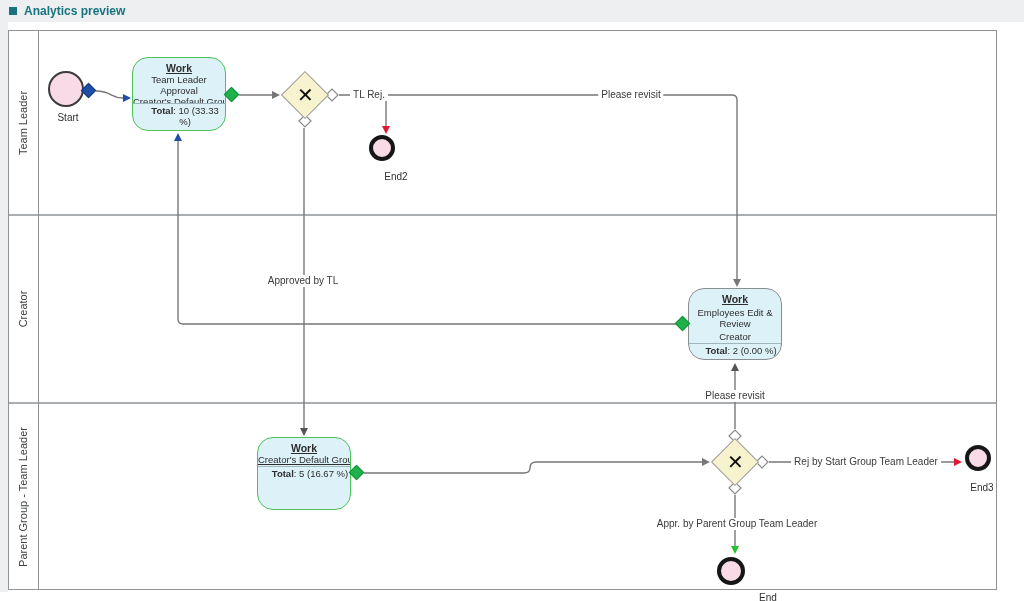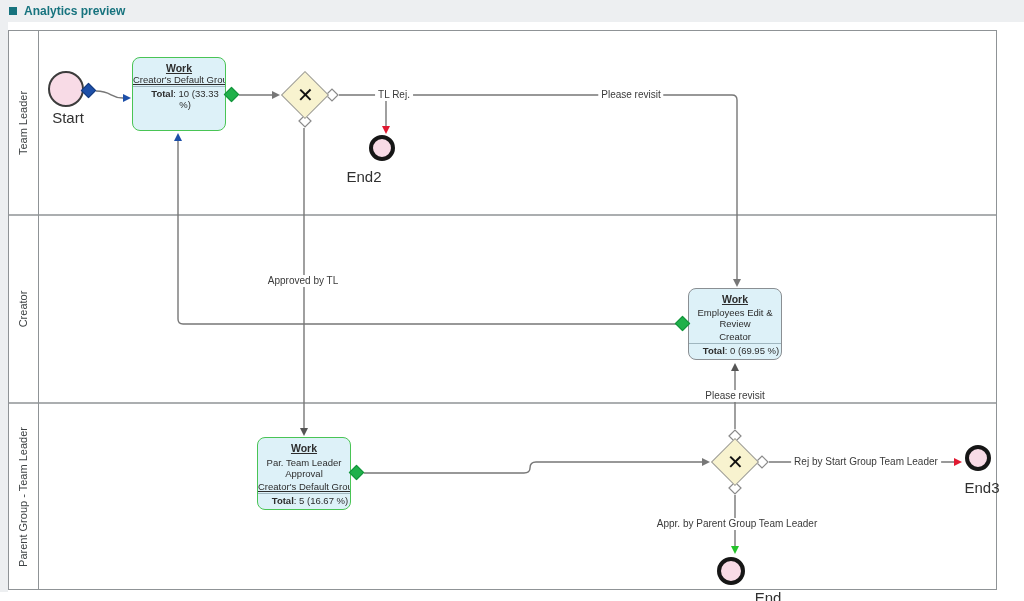--- a/index.html
+++ b/index.html
@@ -27,21 +27,21 @@
   .lane-sep{position:absolute;left:8px;width:989px;height:2px;background:var(--lane_border);opacity:.75;}
   .label-col-border{position:absolute;left:38px;top:30px;width:1px;height:560px;background:var(--lane_border);}
   .lane-label{position:absolute;left:8px;width:30px;display:flex;align-items:center;justify-content:center;}
   .lane-label span{transform:rotate(-90deg);white-space:nowrap;font-size:11px;color:var(--lane_label);}
 
   svg.edges{position:absolute;left:0;top:0;width:1024px;height:601px;pointer-events:none;}
   svg.edges path{stroke:var(--edge);stroke-width:1.4;fill:none;}
   svg.edges .wdiamond{fill:#fff;stroke:#8a8a8a;stroke-width:1.2;}
 
   .task{position:absolute;width:94px;background:var(--task-fill,#ddf1f8);background:var(--task_fill);
-    border-radius:8px;display:flex;flex-direction:column;align-items:center;text-align:center;
+    border-radius:16px;display:flex;flex-direction:column;align-items:center;text-align:center;
     color:var(--text);font-size:9.5px;}
   .task.green{border:1.6px solid var(--task_border_green);}
   .task.gray{border:1.4px solid var(--task_border_gray);}
   .task .ttype{margin-top:4px;font-size:10.5px;font-weight:bold;text-decoration:underline;}
   .task .tname{flex:1;display:flex;align-items:center;padding:0 2px;}
   .task .tassignee{text-decoration:underline;padding-bottom:1px;white-space:nowrap;overflow:hidden;max-width:92px;}
   .task .tdivider{width:100%;border-top:1px solid #9fb6bf;}
   .task .ttotal{padding:1px 0 3px 0;margin-left:12px;}
   .task .ttotal b{font-weight:bold;}
 
@@ -51,21 +51,21 @@
   .gateway .x{transform:rotate(-45deg);font-size:20px;font-weight:900;color:#101010;line-height:1;}
 
   .event{position:absolute;border-radius:50%;background:var(--event_fill);}
   .event.start{width:36px;height:36px;border:2px solid var(--start_border);}
   .event.end{border:4px solid var(--event_border);}
 
   .mdiamond{position:absolute;transform:rotate(45deg);}
   .mdiamond.green{width:11px;height:11px;background:var(--diamond_green);border:1px solid var(--diamond_green_border);}
   .mdiamond.blue{width:11px;height:11px;background:var(--diamond_blue);border:1px solid #143a7d;}
 
-  .nlabel{position:absolute;transform:translate(-50%,-50%);font-size:15px;color:#303030;white-space:nowrap;}
+  .nlabel{position:absolute;transform:translate(-50%,-50%);font-size:10px;color:#303030;white-space:nowrap;}
   .elabel{position:absolute;transform:translate(-50%,-50%);font-size:10px;color:#3a3a3a;background:#fff;
     padding:0 3px;white-space:nowrap;line-height:12px;}
 </style>
 </head>
 <body>
 
 <div class="canvas">
 
   <div class="header">
     <div class="bullet"></div>
@@ -124,63 +124,63 @@
     <polygon class="wdiamond" points="299,121 305,115 311,121 305,127"></polygon>
     <polygon class="wdiamond" points="729,436 735,430 741,436 735,442"></polygon>
     <polygon class="wdiamond" points="756,462 762,456 768,462 762,468"></polygon>
     <polygon class="wdiamond" points="729,488 735,482 741,488 735,494"></polygon>
   </svg>
 
   <div class="event start" style="left:48px;top:71px;"></div>
   <div class="nlabel" style="left:68px;top:117px;">Start</div>
 
   <div class="event end" style="left:369px;top:135px;width:26px;height:26px;"></div>
-  <div class="nlabel" style="left:364px;top:176px;text-align:right;">End2</div>
+  <div class="nlabel" style="left:396px;top:176px;text-align:right;">End2</div>
 
   <div class="event end" style="left:965px;top:445px;width:26px;height:26px;"></div>
   <div class="nlabel" style="left:982px;top:487px;">End3</div>
 
   <div class="event end" style="left:717px;top:557px;width:28px;height:28px;"></div>
   <div class="nlabel" style="left:768px;top:597px;">End</div>
 
   <div class="mdiamond blue" style="left:83px;top:85px;"></div>
 
   <div class="task green" style="left:132px;top:57px;height:74px;">
     <div class="ttype">Work</div>
+    <div class="tname">Team Leader Approval</div>
     <div class="tassignee">Creator's Default Group - ...</div>
     <div class="tdivider"></div>
     <div class="ttotal"><b>Total</b><span>: 10 (33.33 %)</span></div>
   </div>
   <div class="mdiamond green" style="left:226px;top:89px;"></div>
 
   <div class="task gray" style="left:688px;top:288px;height:72px;">
     <div class="ttype">Work</div>
     <div class="tname">Employees Edit &amp; Review</div>
     <div class="tassignee" style="text-decoration:none;">Creator</div>
     <div class="tdivider"></div>
-    <div class="ttotal"><b>Total</b><span>: 0 (69.95 %)</span></div>
+    <div class="ttotal"><b>Total</b><span>: 2 (0.00 %)</span></div>
   </div>
   <div class="mdiamond green" style="left:677px;top:318px;"></div>
 
   <div class="task green" style="left:257px;top:437px;height:73px;">
     <div class="ttype">Work</div>
-    <div class="tname">Par. Team Leader Approval</div>
     <div class="tassignee">Creator's Default Group - ...</div>
     <div class="tdivider"></div>
     <div class="ttotal"><b>Total</b><span>: 5 (16.67 %)</span></div>
   </div>
   <div class="mdiamond green" style="left:351px;top:467px;"></div>
 
   <div class="gateway" style="left:288px;top:78px;">
     <span class="x">✕</span>
   </div>
   <div class="gateway" style="left:718px;top:445px;">
     <span class="x">✕</span>
   </div>
 
-  <div class="elabel" style="left:394px;top:95px;">TL Rej.</div>
+  <div class="elabel" style="left:369px;top:95px;">TL Rej.</div>
   <div class="elabel" style="left:631px;top:95px;">Please revisit</div>
   <div class="elabel" style="left:303px;top:281px;text-align:center;">Approved by TL</div>
   <div class="elabel" style="left:735px;top:396px;">Please revisit</div>
   <div class="elabel" style="left:866px;top:462px;">Rej by Start Group Team Leader</div>
   <div class="elabel" style="left:737px;top:524px;">Appr. by Parent Group Team Leader</div>
 
 </div>
 
 </body></html>

